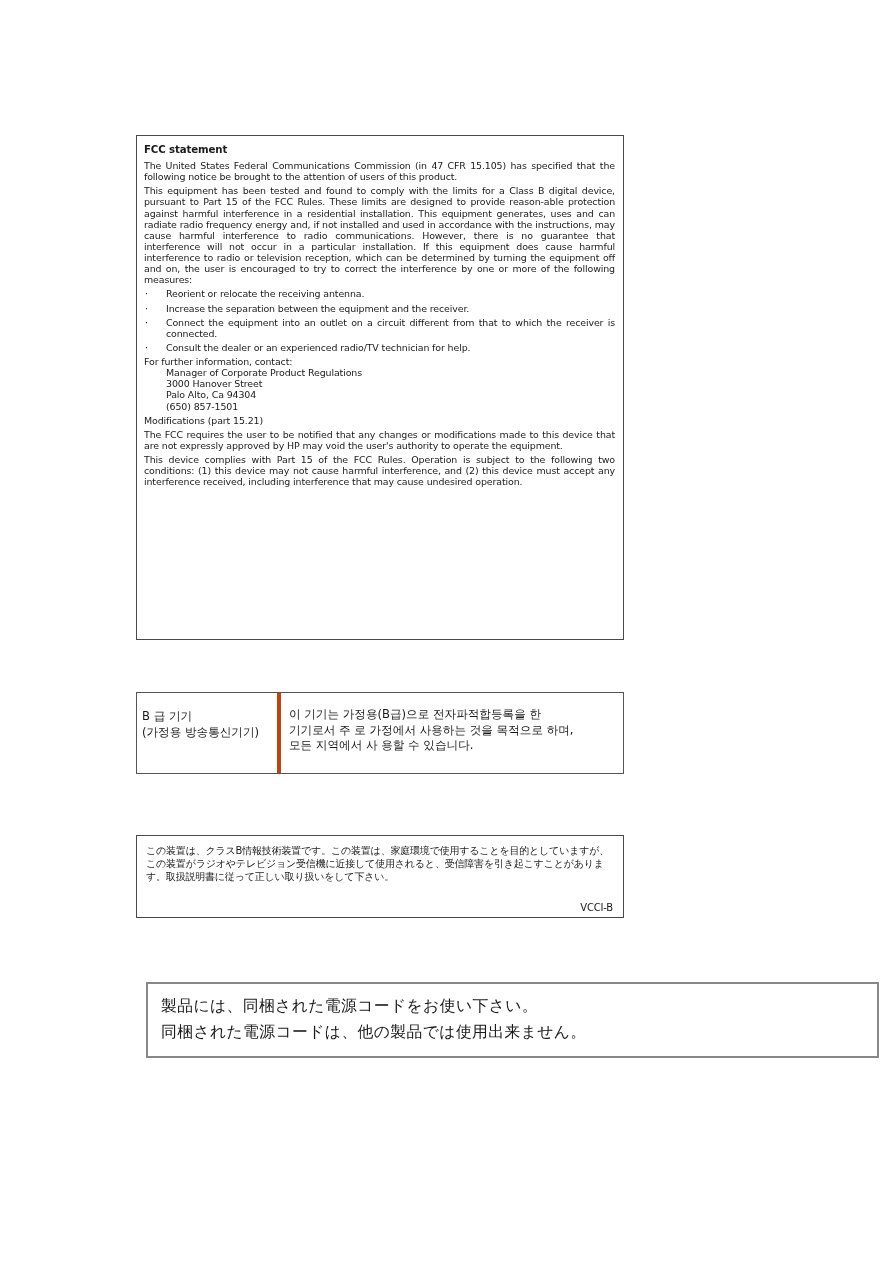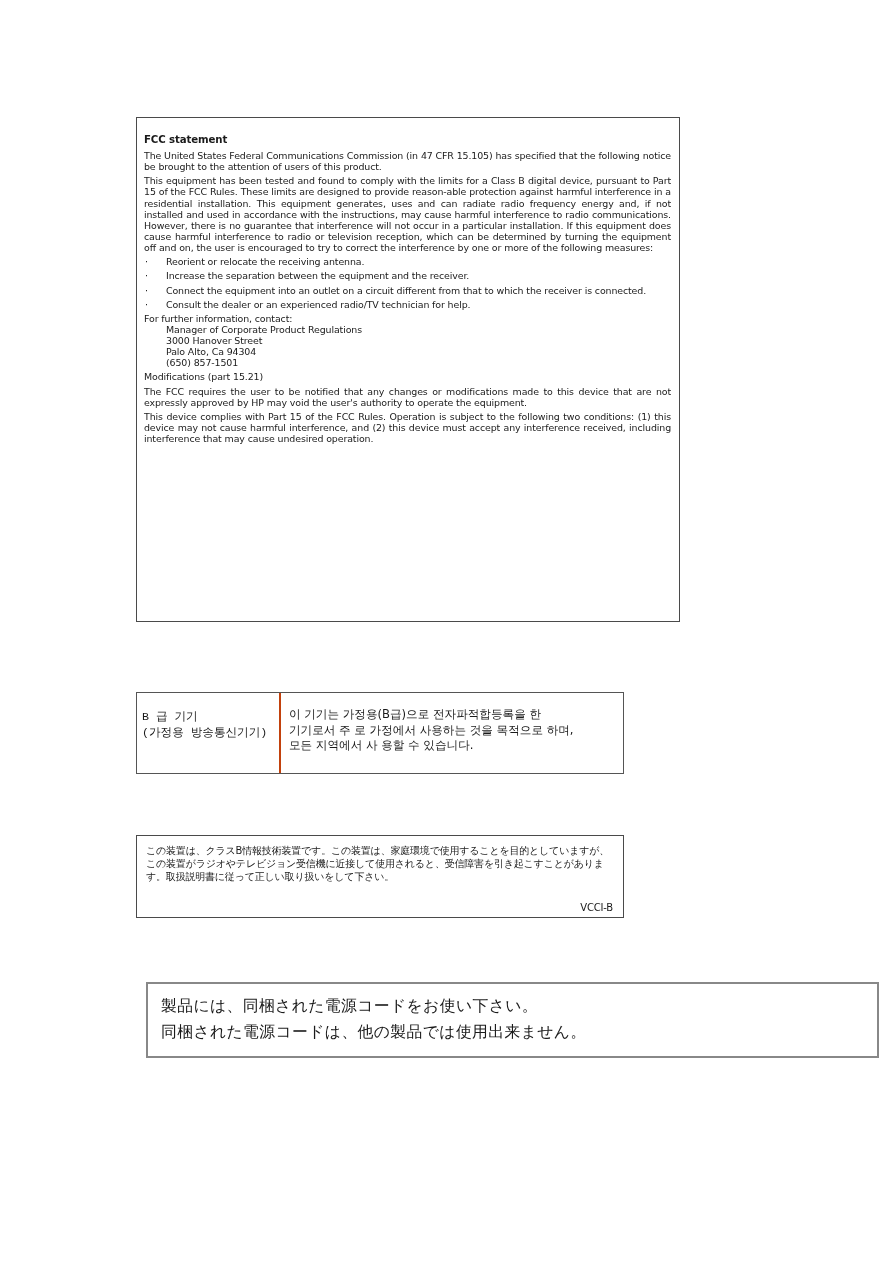--- a/index.html
+++ b/index.html
@@ -1,30 +1,30 @@
 <!DOCTYPE html>
 <html><head>
   <meta charset="utf-8">
   <style>
     html, body { margin: 0; padding: 0; background: #ffffff; }
     body { width: 893px; height: 1263px; position: relative; overflow: hidden;
       font-family: "DejaVu Sans", sans-serif; color: #1a1a1a; }
     .box { position: absolute; box-sizing: border-box; border: 1px solid #4a4a4a; background: #fff; }
-    #fcc { left: 136px; top: 117px; width: 544px; height: 505px; padding: 16px 8px 6px 7px;
+    #fcc { left: 136px; top: 135px; width: 488px; height: 505px; padding: 8px 8px 6px 7px;
       font-size: 9.45px; line-height: 11.1px; letter-spacing: -0.12px; }
     #fcc .title { font-weight: bold; font-size: 10.2px; margin-bottom: 5px; }
     #fcc p { margin: 0 0 3.1px 0; text-align: justify; }
     #fcc ul { list-style: none; margin: 0 0 3px 0; padding: 0; }
     #fcc li { position: relative; padding-left: 22px; margin-bottom: 3.1px; text-align: justify; }
     #fcc li .bullet { position: absolute; left: 1px; top: 0; }
     #fcc .contact-line { padding-left: 22px; }
     #kr { left: 136px; top: 692px; width: 488px; height: 82px; display: flex;
       font-size: 11.6px; line-height: 15.5px; border-color: #555; }
-    #kr .c1 { width: 144px; box-sizing: border-box; border-right: 2px solid #c2410c;
-      padding: 16px 0 0 5px; font-family: Liberation Mono, monospace; }
+    #kr .c1 { width: 144px; box-sizing: border-box; border-right: 4px solid #c2410c;
+      padding: 16px 0 0 5px; }
     #kr .c2 { flex: 1; padding: 14px 0 0 8px; }
     #jp1 { left: 136px; top: 835px; width: 488px; height: 83px;
       font-size: 10px; line-height: 13.2px; padding: 8px 8px 8px 9px; letter-spacing: -0.2px; }
     #jp1 .vcci { position: absolute; right: 10px; top: 57px; font-size: 10px; margin-top: 8px; }
     #jp2 { left: 136px; top: 982px; width: 733px; height: 76px; border: 2px solid #888;
       font-size: 15.8px; line-height: 26px; padding: 9px 0 0 13px; letter-spacing: 0.4px; margin-left: 10px; }
   </style>
 </head>
 <body>
 

